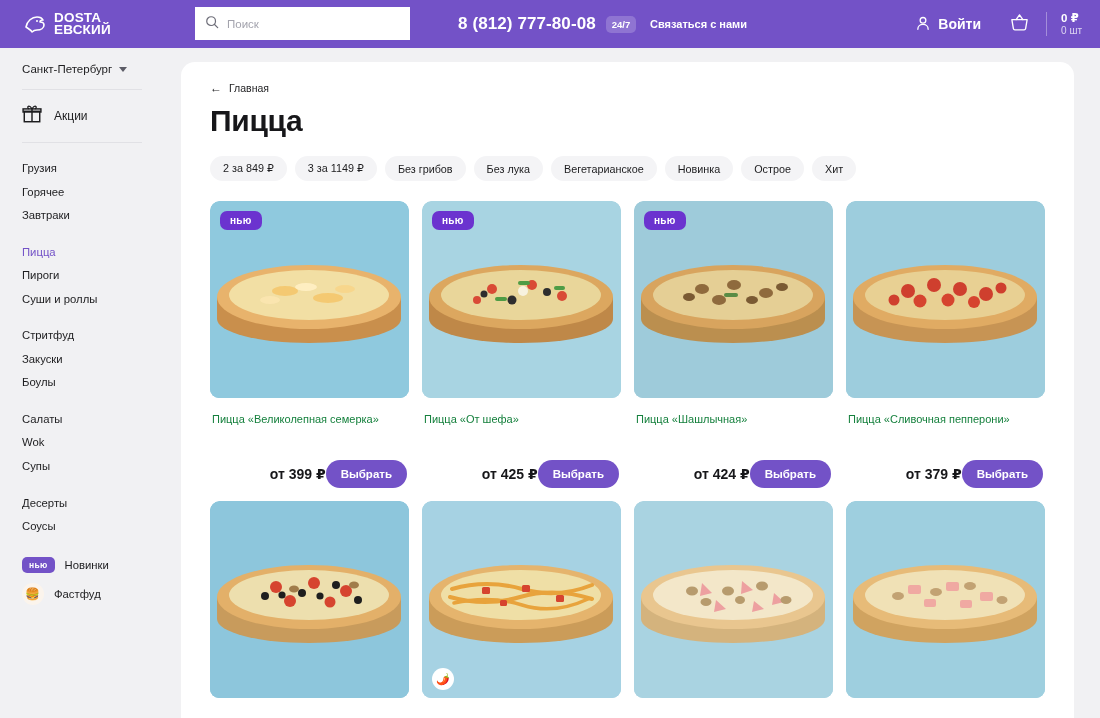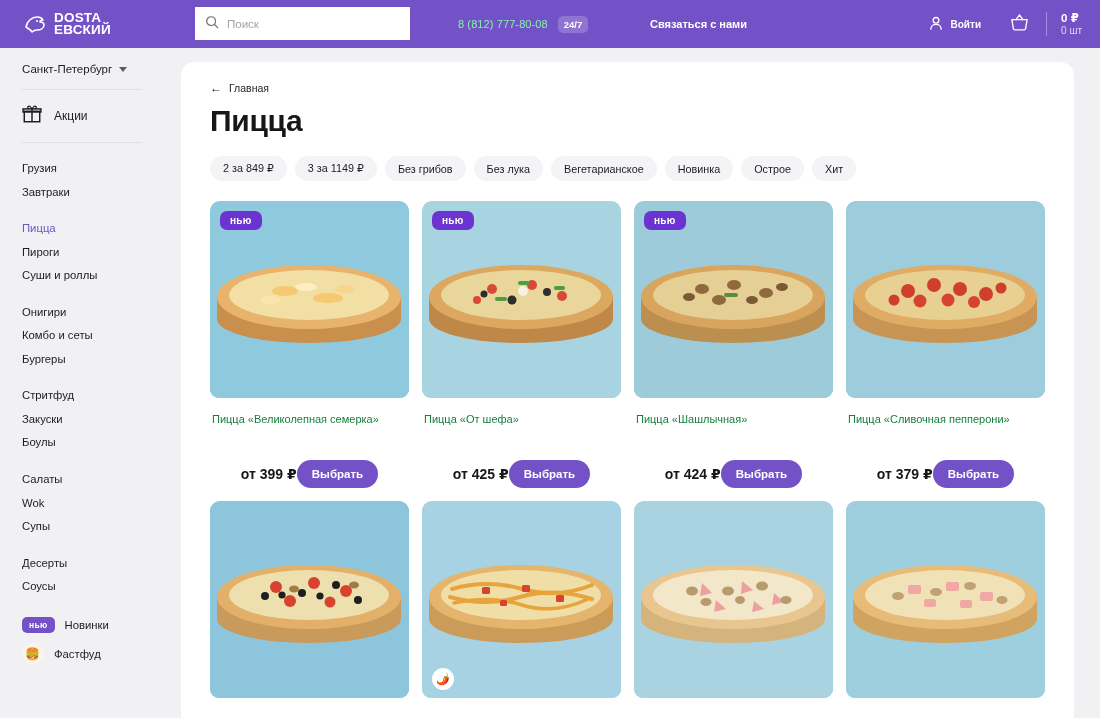--- a/index.html
+++ b/index.html
@@ -50,21 +50,21 @@
     color: #333; width: 100%;
     background: transparent;
   }
   .search-input::placeholder { color: #a3a3ad; }
 
   .phone-block {
     position: absolute; left: 458px; top: 0;
     height: 48px; display: flex; align-items: center; gap: 10px;
   }
   .phone-num {
-    color: #86efac; font-size: 11px; font-weight: normal;
+    color: #ffffff; font-size: 17px; font-weight: bold;
     letter-spacing: .1px;
   }
   .badge-247 {
     background: rgba(255,255,255,.20);
     color: #ffffff;
     font-size: 9.5px; font-weight: bold;
     padding: 3px 6px; border-radius: 5px;
   }
   .contact-link {
     position: absolute; left: 650px; top: 0; height: 48px;
@@ -72,21 +72,21 @@
     color: #fff; font-size: 11px; font-weight: bold;
     text-decoration: none; cursor: pointer;
   }
 
   .header-right {
     position: absolute; right: 18px; top: 0;
     height: 48px; display: flex; align-items: center; gap: 0;
   }
   .login-btn {
     display: flex; align-items: center; gap: 7px;
-    color: #fff; font-size: 10px; font-weight: bold;
+    color: #fff; font-size: 14px; font-weight: bold;
     cursor: pointer; margin-right: 28px;
   }
   .basket-btn { cursor: pointer; margin-right: 16px; display:flex; align-items:center; }
   .cart-divider {
     width: 1px; height: 24px;
     background: rgba(255,255,255,.35);
     margin-right: 14px;
   }
   .cart-info { color: #fff; line-height: 1.25; }
   .cart-sum { font-size: 11.5px; font-weight: bold; }
@@ -219,21 +219,21 @@
     background: #fff;
     display: flex; align-items: center; justify-content: center;
     font-size: 11px; z-index: 5;
   }
   .card-title {
     margin: 14px 6px 0 2px;
     font-size: 11px; color: #15803d;
     line-height: 1.35; min-height: 34px;
   }
   .card-foot {
-    display: flex; align-items: center; justify-content: center;
+    display: flex; align-items: center; justify-content: flex-end;
     margin: 14px 2px 0 2px;
   }
   .card-price { font-size: 14px; font-weight: bold; color: #17171a; }
   .btn-choose {
     background: #7352c7; color: #fff;
     border: none; border-radius: 16px;
     padding: 8px 15px;
     font-size: 11.5px; font-weight: bold;
     font-family: inherit; cursor: pointer;
   }
@@ -322,31 +322,27 @@
       </svg>
     </span>
     <span class="promo-label">Акции</span>
   </div>
 
   <div class="hr"></div>
 
   <div class="nav-groups">
     <div class="nav-group">
       <a class="nav-item">Грузия</a>
+      <a class="nav-item">Горячее</a>
       <a class="nav-item">Завтраки</a>
     </div>
     <div class="nav-group">
       <a class="nav-item active">Пицца</a>
       <a class="nav-item">Пироги</a>
       <a class="nav-item">Суши и роллы</a>
-    </div>
-    <div class="nav-group">
-      <a class="nav-item">Онигири</a>
-      <a class="nav-item">Комбо и сеты</a>
-      <a class="nav-item">Бургеры</a>
     </div>
     <div class="nav-group">
       <a class="nav-item">Стритфуд</a>
       <a class="nav-item">Закуски</a>
       <a class="nav-item">Боулы</a>
     </div>
     <div class="nav-group">
       <a class="nav-item">Салаты</a>
       <a class="nav-item">Wok</a>
       <a class="nav-item">Супы</a>

